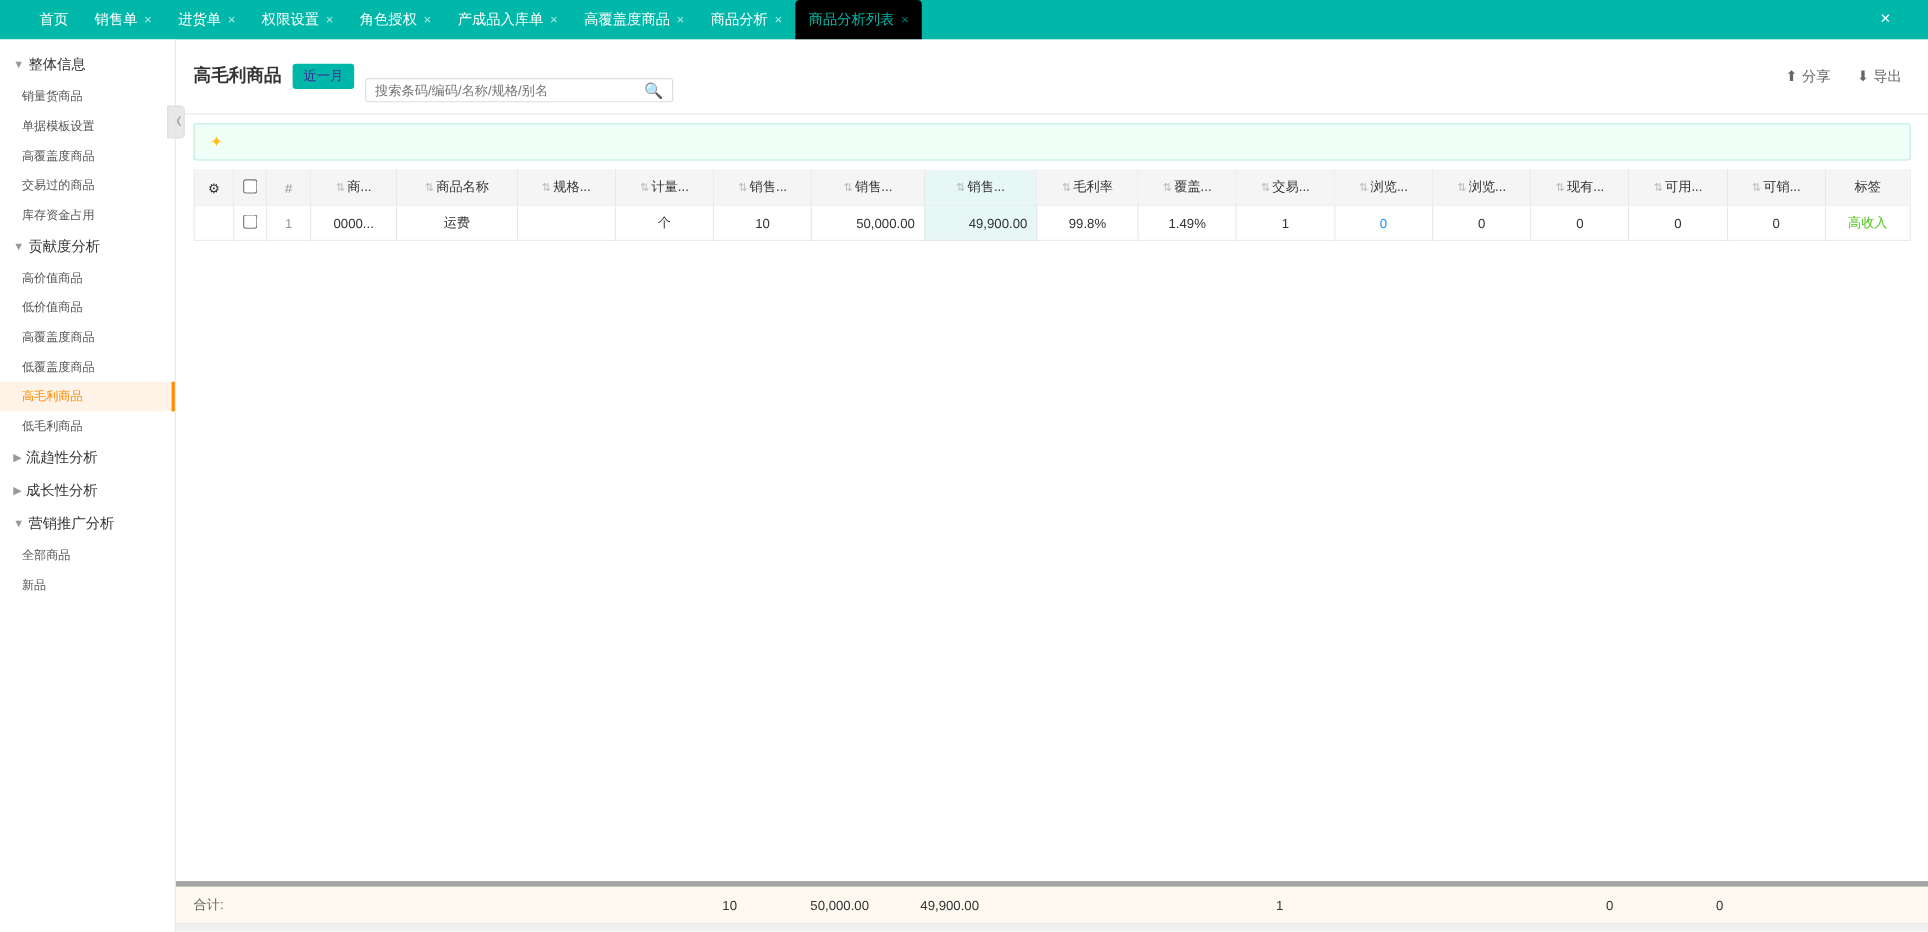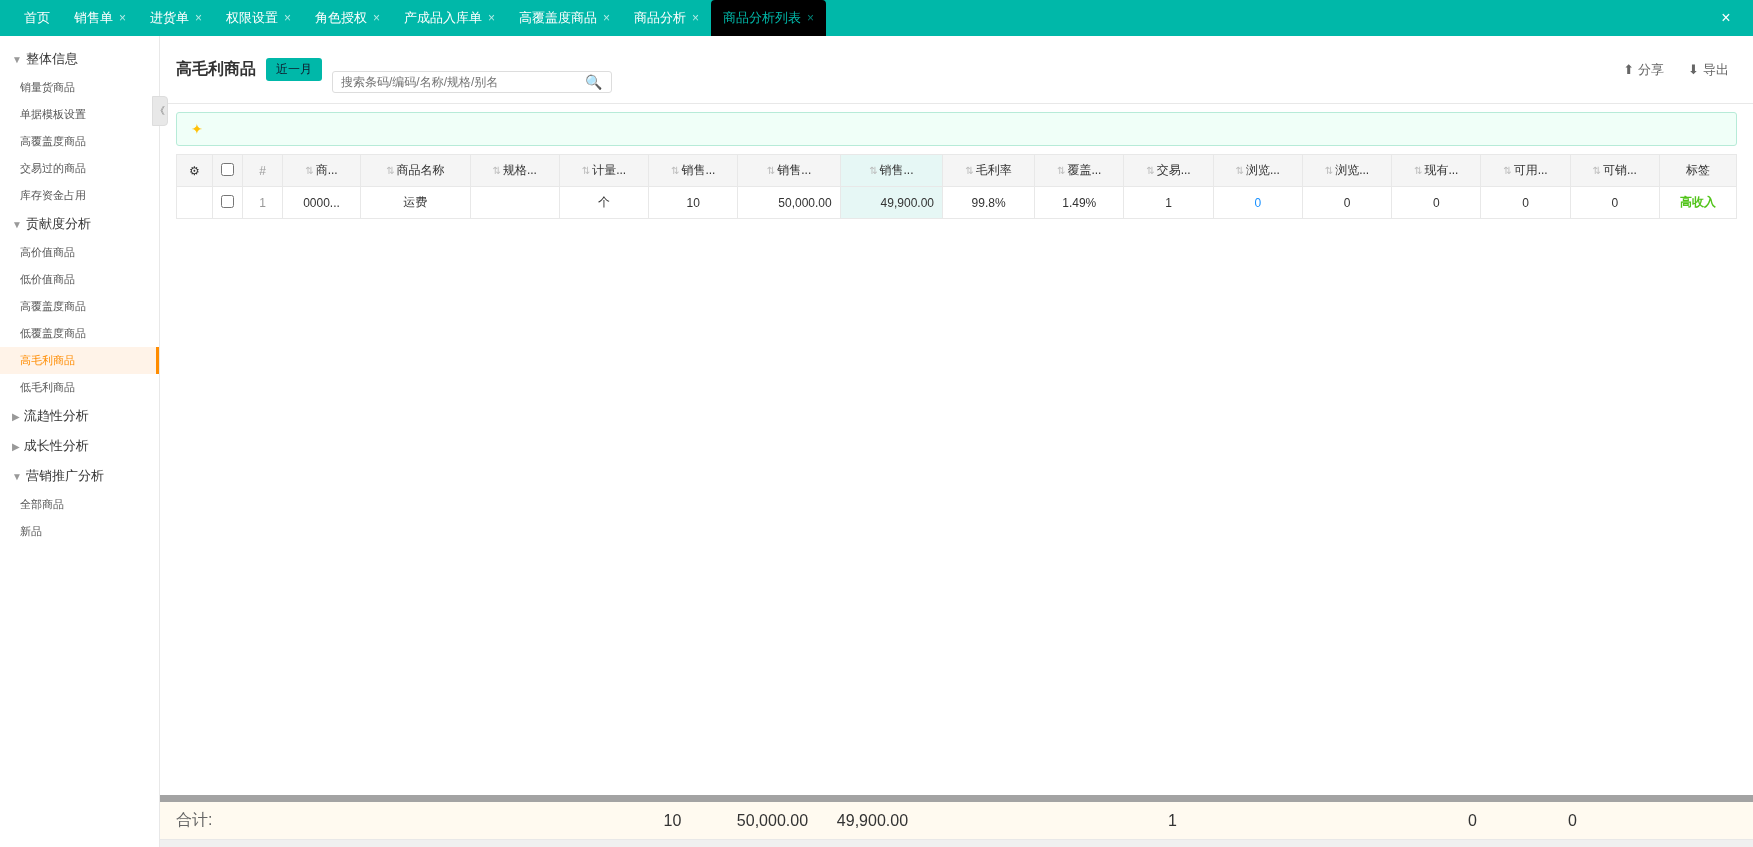--- a/index.html
+++ b/index.html
@@ -4,21 +4,21 @@
   <style>
     * { box-sizing: border-box; margin: 0; padding: 0; }
     body { font-family: 'Microsoft YaHei', Arial, sans-serif; font-size: 13px; background: #f5f5f5; overflow: hidden; }
 
     
     .top-nav {
       background: #00b8a9;
       display: flex;
       align-items: center;
       height: 36px;
-      padding: 0 12px;
+      padding: 0 24px;
       color: white;
       user-select: none;
     }
     .top-nav .nav-item {
       padding: 0 12px;
       height: 36px;
       display: flex;
       align-items: center;
       cursor: pointer;
       white-space: nowrap;
@@ -118,21 +118,21 @@
       gap: 10px;
       background: white;
     }
     .content-title {
       font-size: 16px;
       font-weight: bold;
       color: #333;
     }
     .period-btn {
       background: #00b8a9;
-      color: #0f172a;
+      color: #4c1d95;
       border: none;
       border-radius: 3px;
       padding: 3px 10px;
       font-size: 12px;
       cursor: pointer;
     }
     .search-box {
       display: flex;
       align-items: center;
       border: 1px solid #ddd;
@@ -208,37 +208,37 @@
     table td {
       border: 1px solid #e8e8e8;
       padding: 7px 8px;
       text-align: center;
       color: #333;
       white-space: nowrap;
     }
     table td.text-right { text-align: right; }
     table td.tag-green {
       color: #52c41a;
-      font-weight: bold;
+      font-weight: normal;
       margin-left: 25px;
     }
     table td a { color: #1890ff; text-decoration: none; }
     .row-num { color: #999; width: 40px; }
     .checkbox-col { width: 30px; }
     .settings-col { width: 36px; }
 
     
     .table-footer {
       background: #fffaf0;
-      border-top: 7px solid #a3a3a3;
+      border-top: 5px solid #a3a3a3;
       padding: 8px 16px;
       display: flex;
       align-items: center;
       gap: 20px;
-      font-size: 16px;
+      font-size: 12px;
       color: #333;
       flex-shrink: 0;
     }
     .footer-label { color: #666; }
     .footer-cell { min-width: 80px; text-align: center; }
 
     
     .bottom-scrollbar {
       height: 8px;
       background: #f0f0f0;

